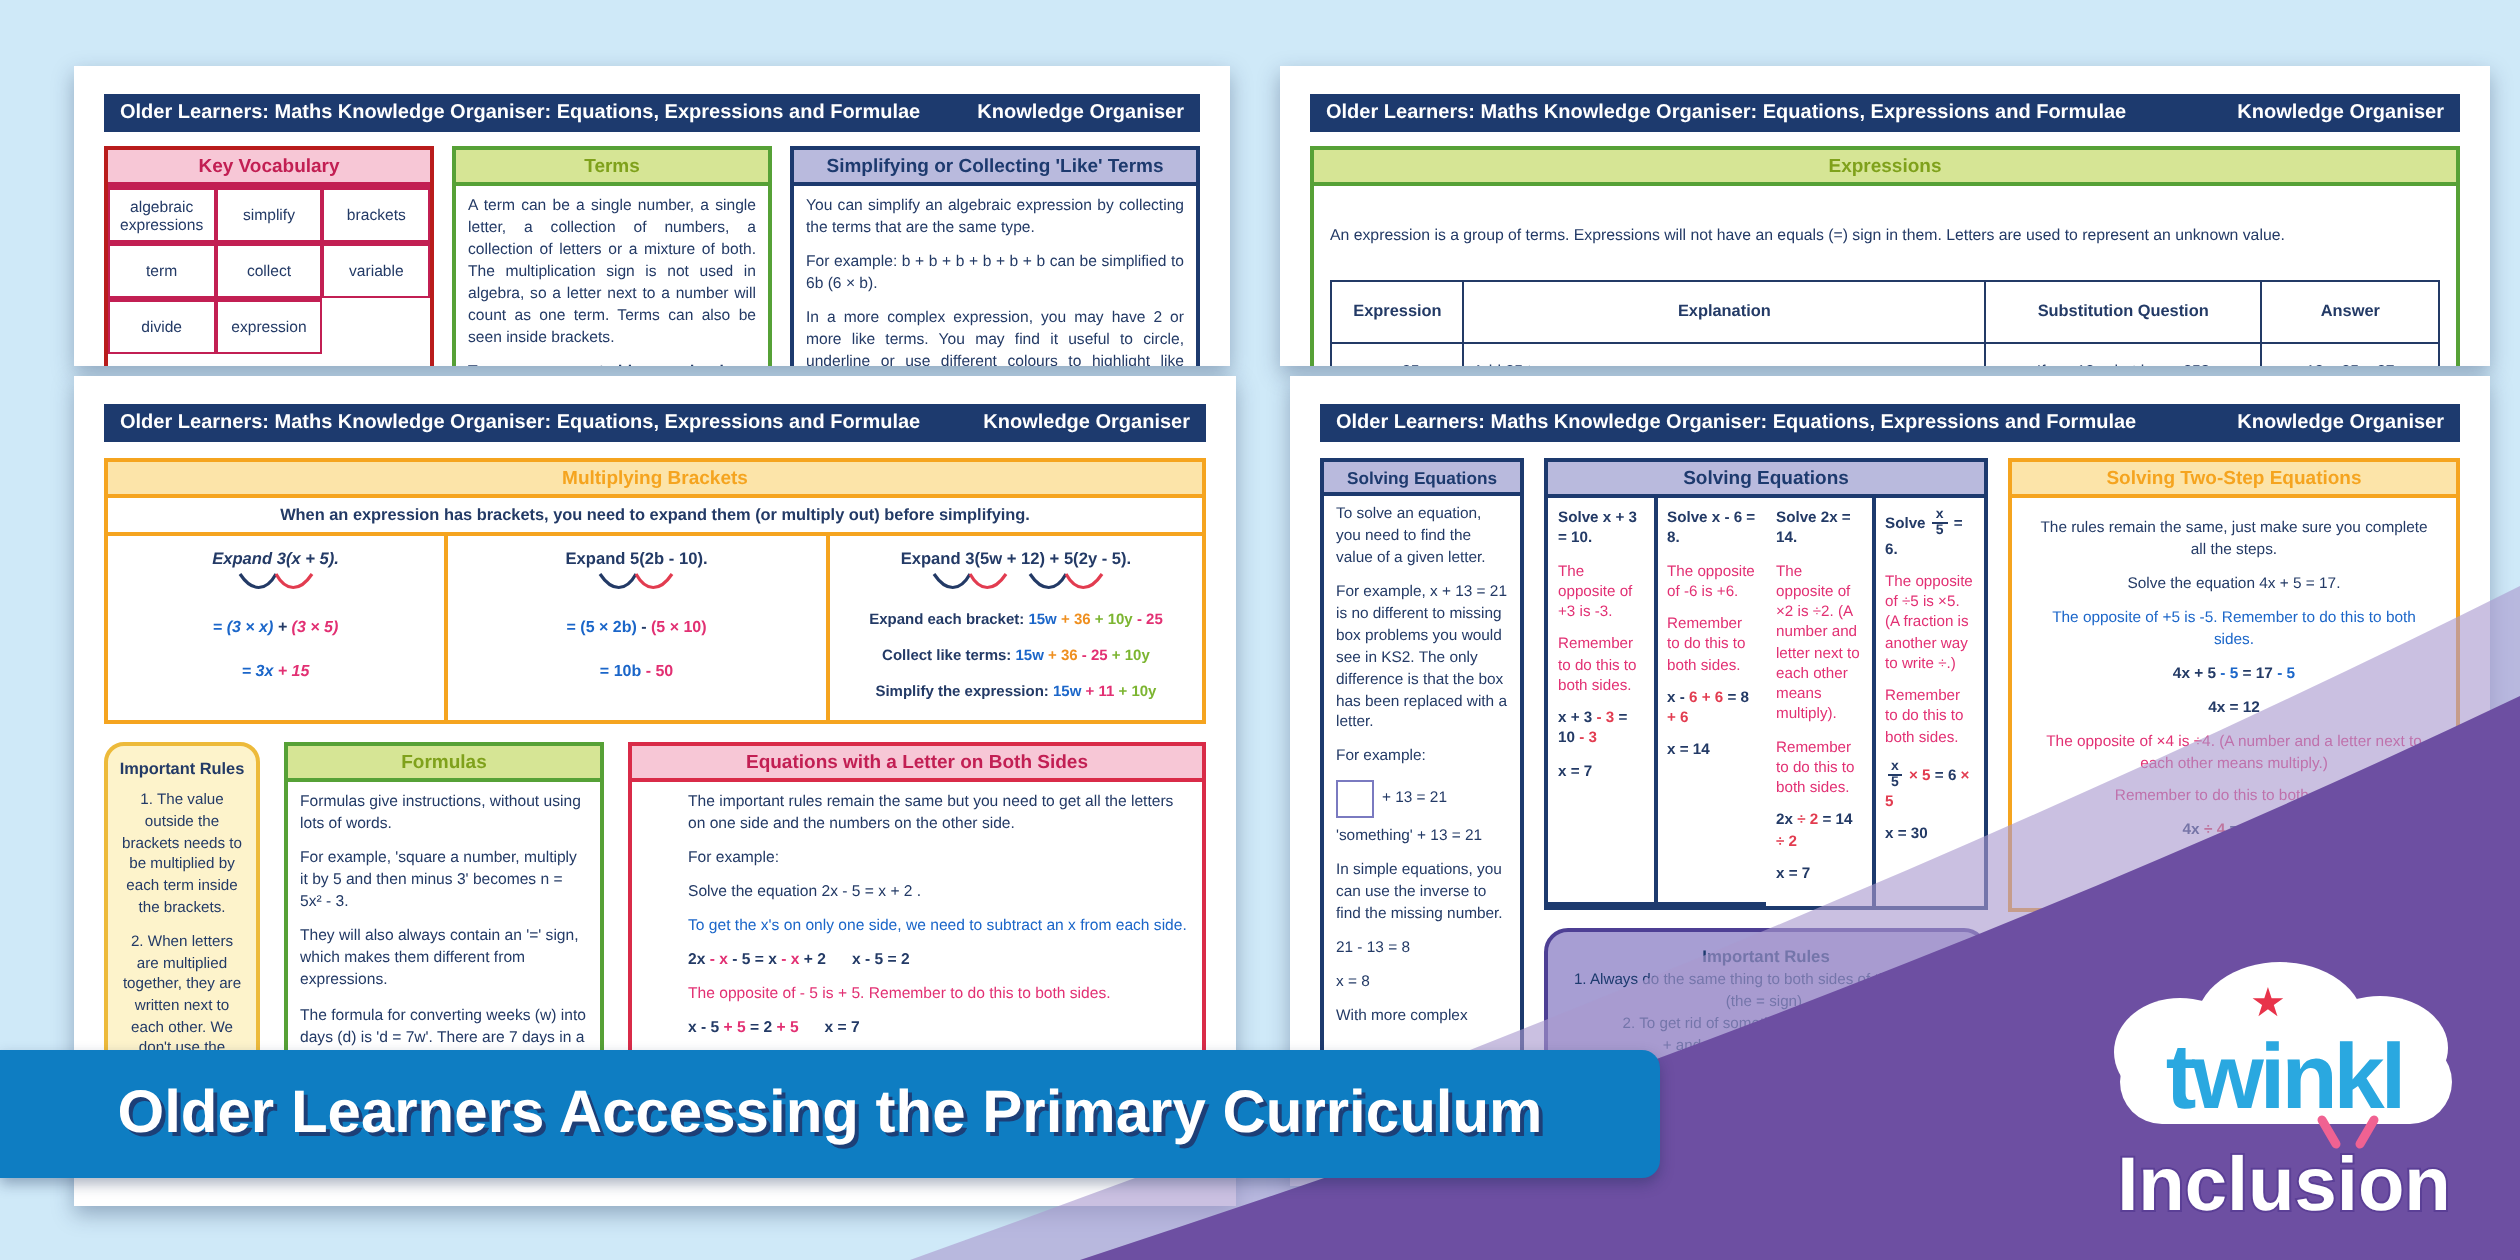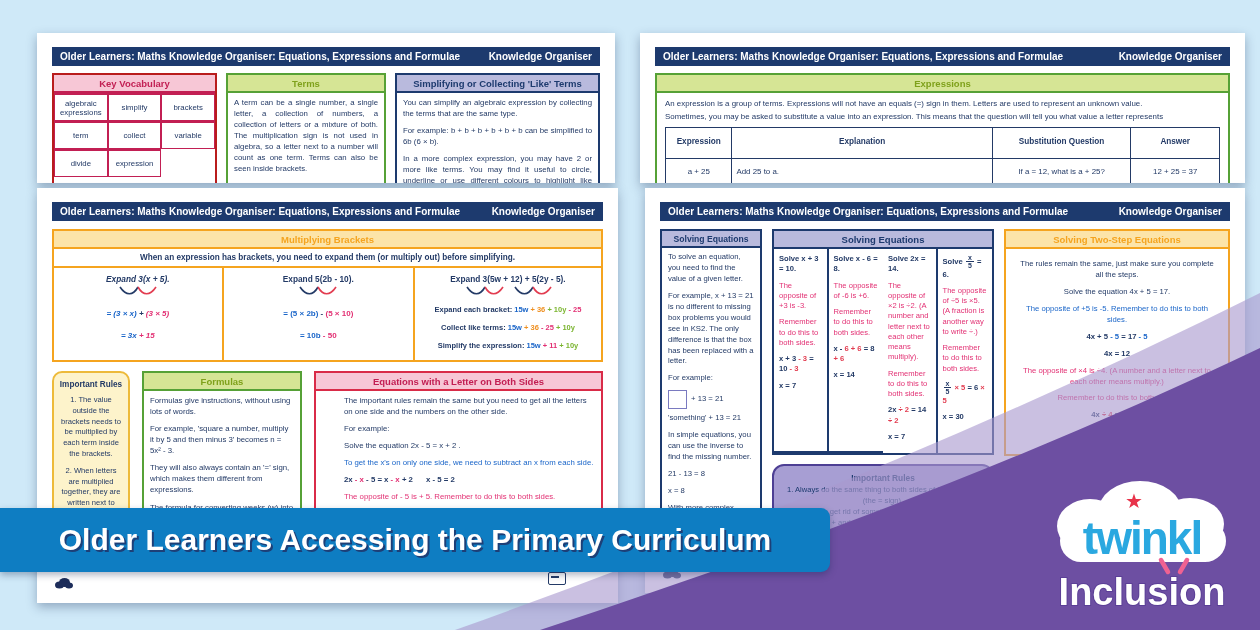--- a/index.html
+++ b/index.html
@@ -38,21 +38,21 @@
   .termsbox{width:160px;flex:none;}
   .simpbox{flex:1;}
   .vt{display:grid;grid-template-columns:1fr 1fr 1fr;}
   .vc{border:1px solid #c21f53;border-top:2px solid #c21f53;height:25px;display:flex;align-items:center;
       justify-content:center;font-size:7.8px;text-align:center;}
   .bold{font-weight:bold;}
 
   
   .exprbox{margin-top:7px;}
   .exprbody{padding:3px 8px 0 8px;font-size:7.9px;line-height:1.3;}
-  .exprbody p{margin:3px 0;}
+  .exprbody p{margin:17px 0;}
   .xtable{width:100%;border-collapse:collapse;margin:4px 0 0 0;}
   .xtable th,.xtable td{border:1.5px solid #233a66;padding:3px 4px;}
   .xtable th{font-size:8.2px;height:24px;}
   .xtable td{font-size:7.9px;height:22px;text-align:center;}
   .xtable td.expl{text-align:left;font-weight:normal;}
 
   
   .mult{margin-top:8px;}
   .mult-intro{font-size:8.2px;font-weight:bold;text-align:center;padding:4px 0;
               border-bottom:2px solid #f5a41f;}
@@ -115,21 +115,21 @@
 
   
   .pfoot-logo{position:absolute;left:17px;bottom:14px;}
   .pfoot-doc{position:absolute;right:52px;bottom:18px;width:16px;height:11px;border:1.5px solid #233a66;
              border-radius:2px;}
   .pfoot-doc::after{content:"";position:absolute;left:2px;top:3px;width:8px;height:1.5px;background:#233a66;}
   .pagenum{position:absolute;left:0;right:0;bottom:14px;text-align:center;font-size:6.5px;color:#9aa0b8;}
 
   
   .swoosh{position:absolute;left:0;top:0;z-index:3;pointer-events:none;}
-  .banner{position:absolute;left:0;top:508px;width:830px;height:64px;background:#0e7dc2;
+  .banner{position:absolute;left:0;top:525px;width:830px;height:64px;background:#0e7dc2;
           border-radius:0 9px 9px 0;z-index:4;display:flex;align-items:center;justify-content:center;
           box-shadow:0 3px 7px rgba(20,40,80,.35);}
   .banner span{color:#fff;font-weight:bold;font-size:30px;white-space:nowrap;
                text-shadow:2px 2px 0 #1d3f77;}
   .logo{position:absolute;left:1018px;top:468px;z-index:5;}
 </style>
 </head>
 <body>
 
 <div class="stage">
@@ -173,21 +173,20 @@
 
   <div class="page page-tr">
     <div class="phead">
       <span>Older Learners: Maths Knowledge Organiser: Equations, Expressions and Formulae</span>
       <span class="phead-r">Knowledge Organiser</span>
     </div>
     <div class="vbox greenb exprbox">
       <div class="vhead">Expressions</div>
       <div class="exprbody">
         <p>An expression is a group of terms. Expressions will not have an equals (=) sign in them. Letters are used to represent an unknown value.</p>
-        <p>Sometimes, you may be asked to substitute a value into an expression. This means that the question will tell you what value a letter represents</p>
         <table class="xtable">
           <tbody>
               <tr>
             <th style="width:12%">Expression</th>
             <th style="width:47%">Explanation</th>
             <th style="width:25%">Substitution Question</th>
             <th style="width:16%">Answer</th>
           </tr>
           <tr>
             <td>a + 25</td>

